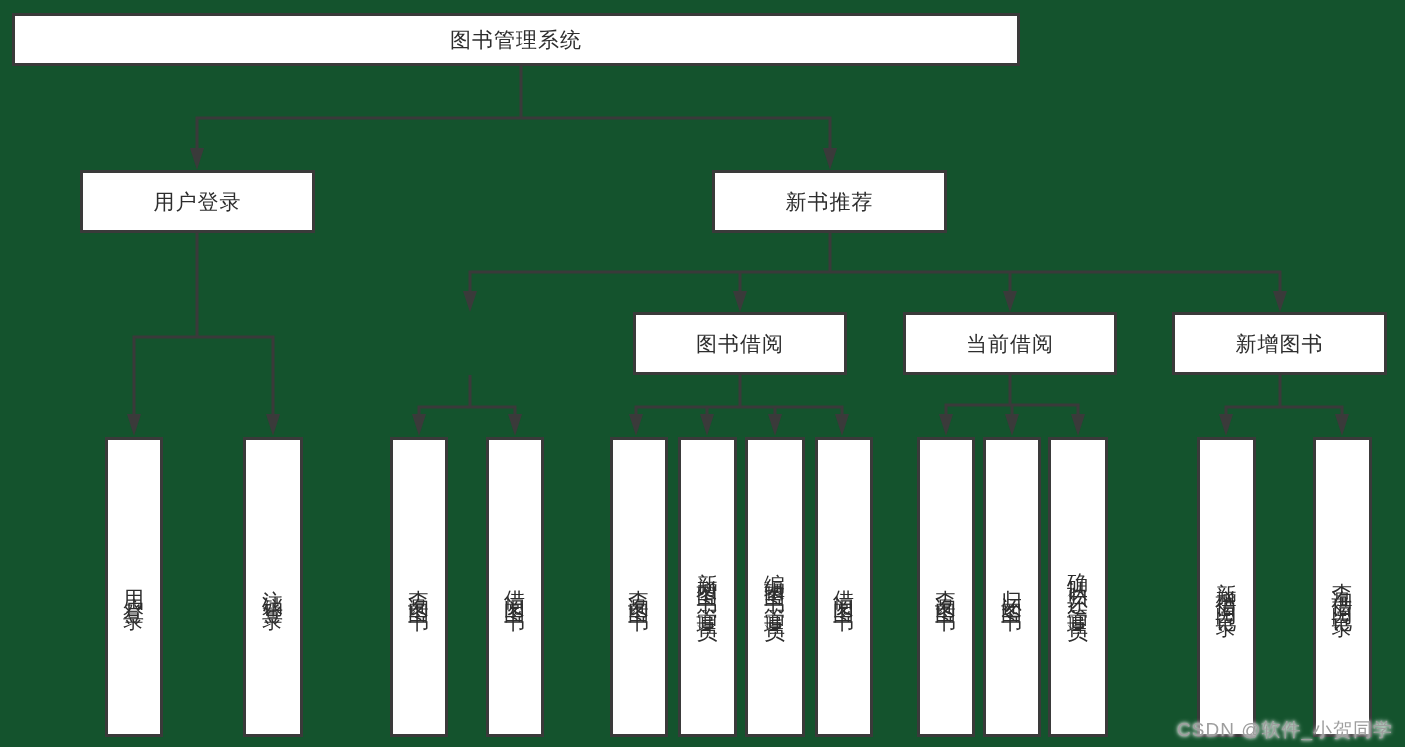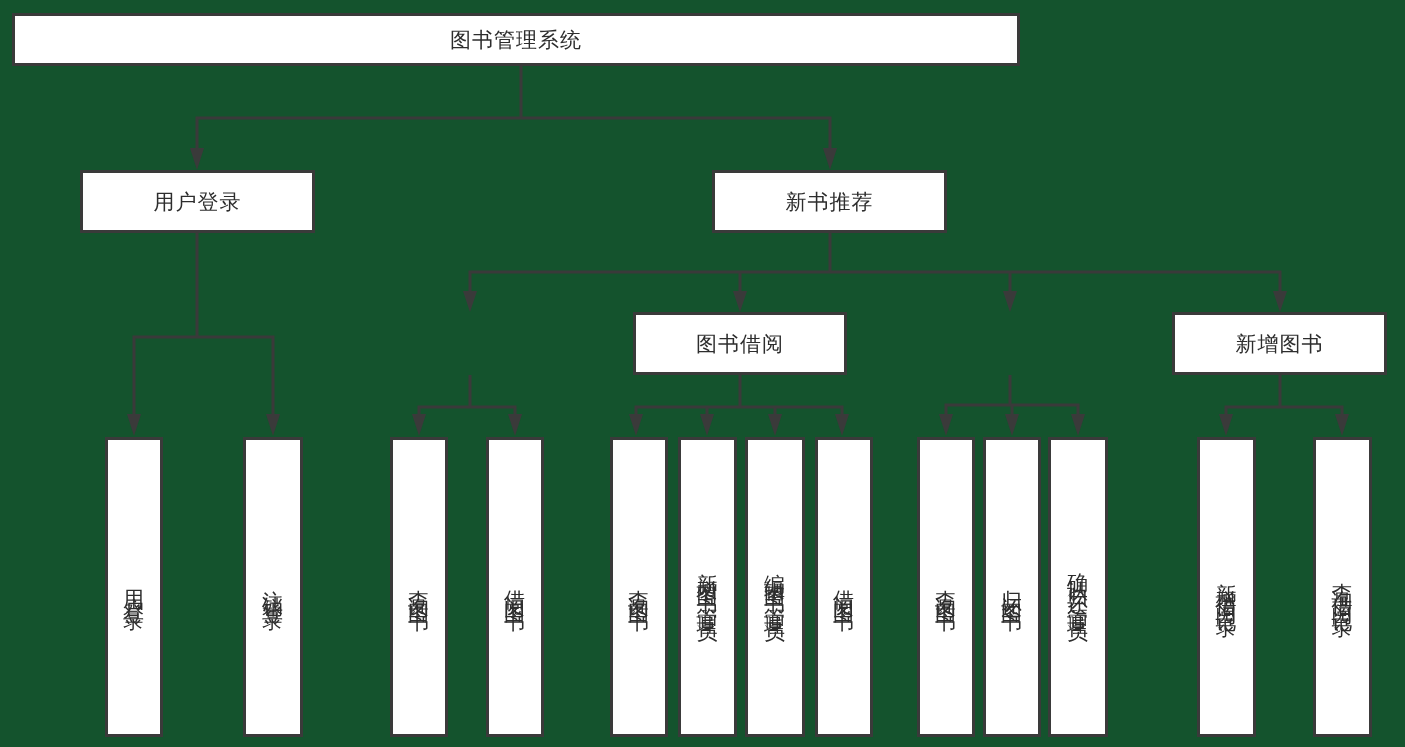--- a/index.html
+++ b/index.html
@@ -130,20 +130,23 @@
   <div id="n-user-login" class="box h">
     <span>用户登录</span>
   </div>
   <div id="n-book-mgmt" class="box h">
     <span>新书推荐</span>
   </div>
 
   <div id="n-book-borrow" class="box h">
     <span>图书借阅</span>
   </div>
+  <div id="n-cur-borrow" class="box h">
+    <span>当前借阅</span>
+  </div>
   <div id="n-borrow-rec" class="box h">
     <span>新增图书</span>
   </div>
 
   <div id="leaf-0" class="box v leaf">
     <span class="vtext">用户登录</span>
   </div>
   <div id="leaf-1" class="box v leaf">
     <span class="vtext">注销登录</span>
   </div>
@@ -174,13 +177,14 @@
   <div id="leaf-10" class="box v leaf">
     <span class="vtext">确认归还（管理员）</span>
   </div>
   <div id="leaf-11" class="box v leaf">
     <span class="vtext">新增借阅记录</span>
   </div>
   <div id="leaf-12" class="box v leaf">
     <span class="vtext">查询借阅记录</span>
   </div>
 
+  <div id="watermark">CSDN @软件_小贺同学</div>
 </div>
 
 </body></html>

